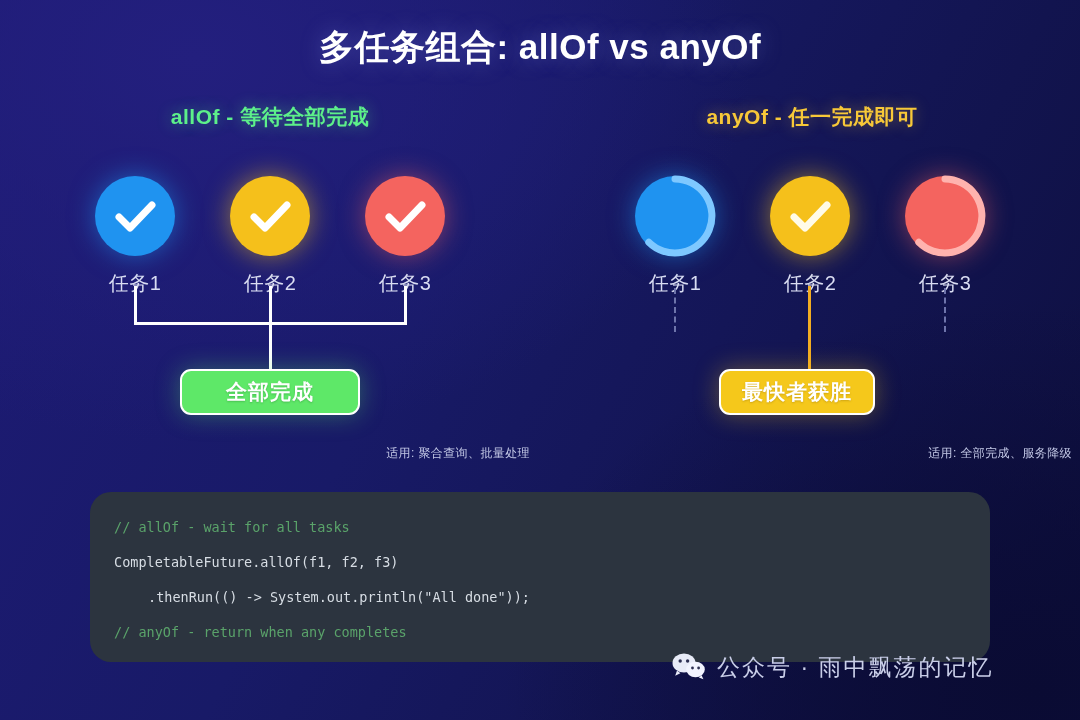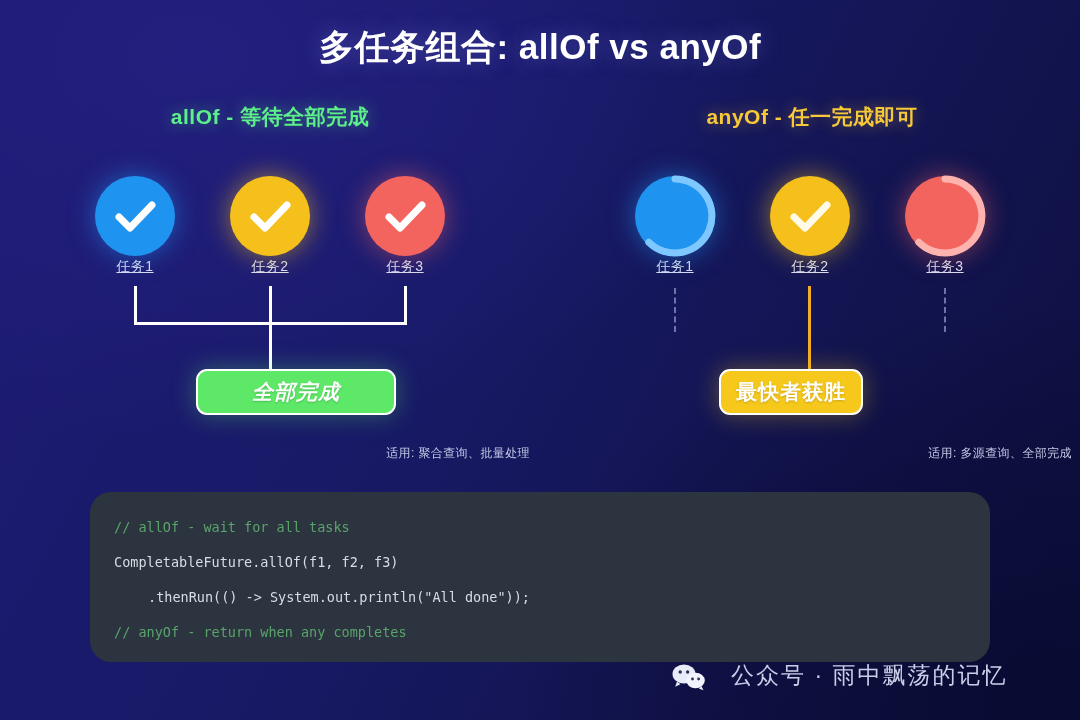--- a/index.html
+++ b/index.html
@@ -80,25 +80,24 @@
 
   
   .disc.pending .ring {
     position: absolute;
     left: -4px; top: -4px;
     width: 88px; height: 88px;
   }
   .disc.pending .ring svg { width: 88px; height: 88px; display: block; }
 
   .task-label {
-    margin-top: 2px;
-    font-size: 14px;
+    margin-top: 14px;
+    font-size: 20px;
     color: #d9ddf2;
     letter-spacing: 0.5px;
-    text-decoration: underline;
   }
 
   
   .conn {
     position: absolute;
     background: #ffffff;
   }
   .conn.v { width: 3px; }
   .conn.h { height: 3px; }
 
@@ -168,23 +167,22 @@
   }
   .code-line.comment { color: #5aa36a; }
   .code-line.indent  { padding-left: 34px; }
 
   
   #footer-brand {
     position: absolute;
     left: 672px;
     top: 652px;
     display: flex;
-    align-items: flex-end;
-    gap: 25px;
-    margin-top: 8px;
+    align-items: flex-start;
+    gap: 11px;
   }
   #footer-brand .wx-logo { width: 34px; height: 28px; display: block; }
   #footer-brand .brand-text {
     font-size: 23px;
     color: #c9cee8;
     letter-spacing: 2px;
   }
 </style>
 </head>
 <body>
@@ -228,21 +226,21 @@
     </div>
     <div class="task-label">任务3</div>
   </div>
 
   <div class="conn v" style="left:134px; top:286px; height:38px;"></div>
   <div class="conn v" style="left:269px; top:286px; height:38px;"></div>
   <div class="conn v" style="left:404px; top:286px; height:38px;"></div>
   <div class="conn h" style="left:134px; top:322px; width:273px;"></div>
   <div class="conn v" style="left:269px; top:322px; height:48px;"></div>
 
-  <div class="pill green" style="left:196px; top:369px; width:200px;font-style:italic;">全部完成</div>
+  <div class="pill green" style="left:180px; top:369px; width:180px;">全部完成</div>
 
   <div class="caption" style="left:10px; top:445px;">适用: 聚合查询、批量处理</div>
 
   <div class="task" style="left:632px; top:176px;">
     <div class="disc blue pending">
       <span class="ring">
         <svg viewBox="0 0 88 88">
           <path d="M44 7 A37 37 0 1 1 17.8 70.2" fill="none" stroke="#7ec8ff" stroke-width="7" stroke-linecap="round"></path>
         </svg>
       </span>
@@ -269,23 +267,23 @@
         </svg>
       </span>
     </div>
     <div class="task-label">任务3</div>
   </div>
 
   <div class="dashed" style="left:674px; top:288px; height:44px;"></div>
   <div class="dashed" style="left:944px; top:288px; height:44px;"></div>
   <div class="conn v amber-line" style="left:808px; top:286px; height:86px;"></div>
 
-  <div class="pill amber" style="left:719px; top:369px; width:144px;">最快者获胜</div>
-
-  <div class="caption" style="left:552px; top:445px;">适用: 多源查询、全部完成</div>
+  <div class="pill amber" style="left:719px; top:369px; width:156px;">最快者获胜</div>
+
+  <div class="caption" style="left:552px; top:445px;">适用: 全部完成、服务降级</div>
 
   <div id="code-block">
     <div class="code-line comment">// allOf - wait for all tasks</div>
     <div class="code-line">CompletableFuture.allOf(f1, f2, f3)</div>
     <div class="code-line indent">.thenRun(() -&gt; System.out.println("All done"));</div>
     <div class="code-line comment">// anyOf - return when any completes</div>
 
   </div>
 
   <div id="footer-brand">

